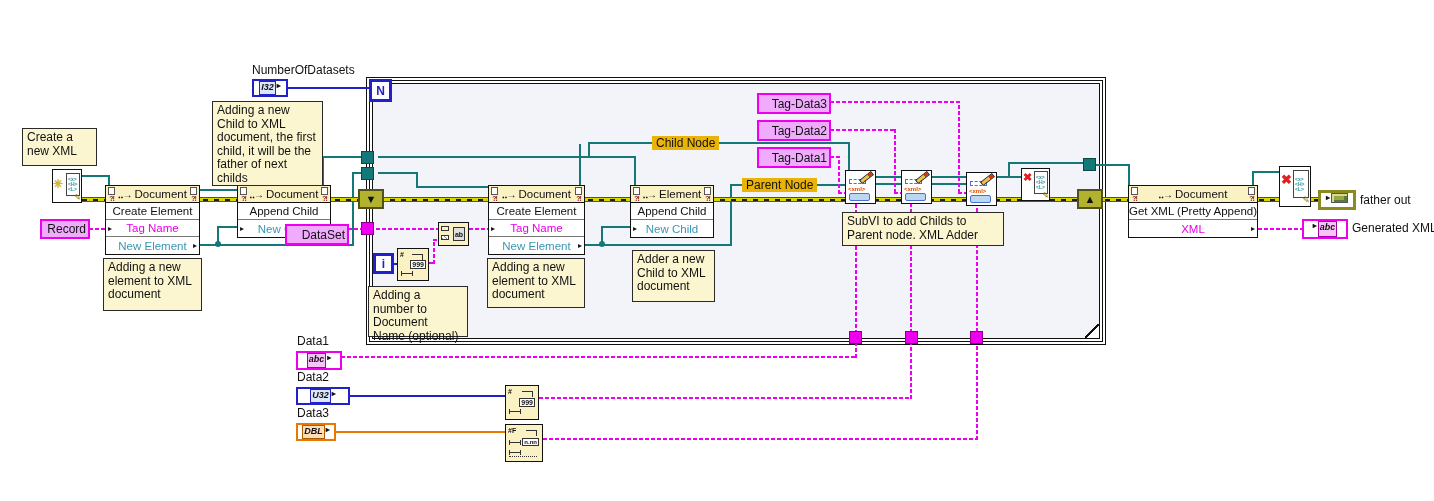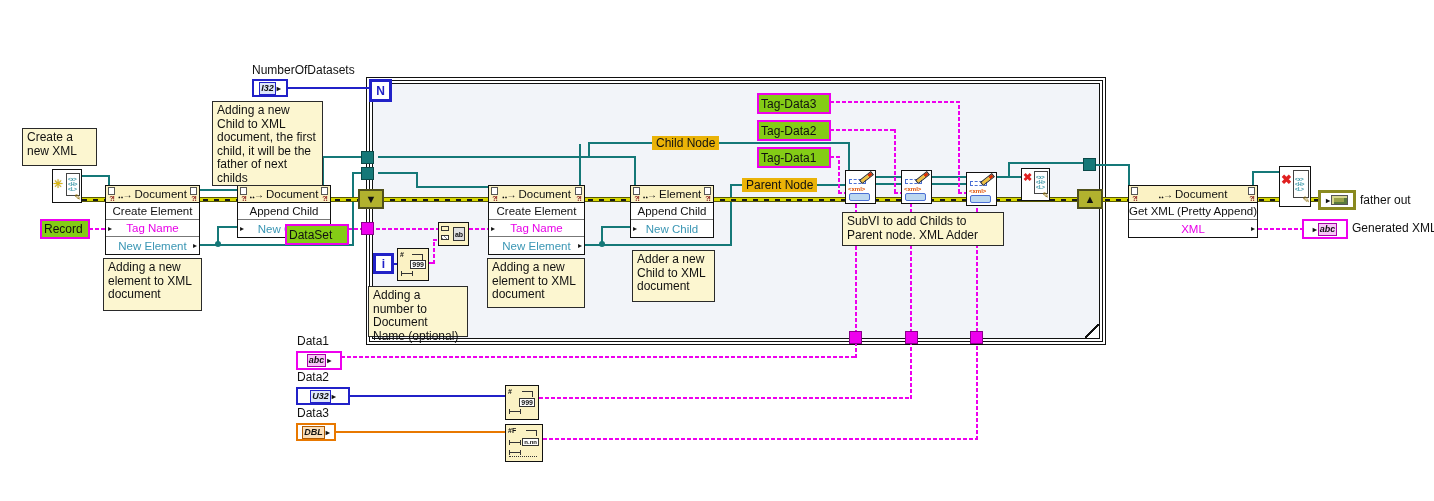--- a/index.html
+++ b/index.html
@@ -21,22 +21,22 @@
   .ntitle{display:flex;align-items:center}
   .iar{font-size:10px;font-weight:bold;margin-right:3px;letter-spacing:-1px}
   .nr{height:17px;border-bottom:1px solid #777;display:flex;align-items:center;justify-content:center;font-size:11.5px;position:relative;white-space:nowrap}
   .nr:last-child{border-bottom:none}
   .pink{color:#e800e8}.tealtx{color:#3a96b4}
   .hic{display:flex;flex-direction:column;align-items:center;line-height:1}
   .pg{width:7px;height:8px;background:#fff;border:1px solid #555}
   .qm{font-size:7px;line-height:7px;color:#8b2020;letter-spacing:-1px;font-weight:bold}
   .inarr{position:absolute;left:2px;font-size:8px;color:#111}
   .outarr{position:absolute;right:2px;font-size:8px;color:#111}
-  .ctl{position:absolute;background:#84cc16;border:2px solid #ee00ee;font-size:12px;display:flex;align-items:center;justify-content:flex-start;padding:4px 2px;white-space:nowrap}
-  .tt{position:absolute;background:#fff;display:flex;align-items:center;justify-content:center;gap:1px;font-size:9px;font-weight:bold}
+  .ctl{position:absolute;background:#f0abfc;border:2px solid #ee00ee;font-size:12px;display:flex;align-items:center;justify-content:flex-end;padding:4px 2px;white-space:nowrap}
+  .tt{position:absolute;background:#fff;display:flex;justify-content:center;gap:1px;font-size:9px;font-weight:bold}
   .tybox{border:1px solid;padding:0 1px;font-style:italic;line-height:11px}
   .lbl{position:absolute;font-size:12px;white-space:nowrap}
   .wlabel{position:absolute;font-size:12px;background:#eab308;padding:0 4px;white-space:nowrap}
   .tun{position:absolute;width:13px;height:13px}
   .tunT{background:#157878;border:1px solid #0a4848}
   .tunM{background:#ee00ee;border:1px solid #8a008a}
   .sr{position:absolute;width:26px;height:20px;background:#b2b22e;border:2px solid #50501a;display:flex;align-items:center;justify-content:center;font-size:11px;line-height:1;color:#111}
   .tile{position:absolute;background:#fff;border:1px solid #111}
   .ytile{position:absolute;background:#fbf2c4;border:1px solid #111}
   .nbox{position:absolute;background:#fff;border:3px solid #2121c8;color:#2121c8;font-weight:bold;display:flex;align-items:center;justify-content:center;font-size:12px}

